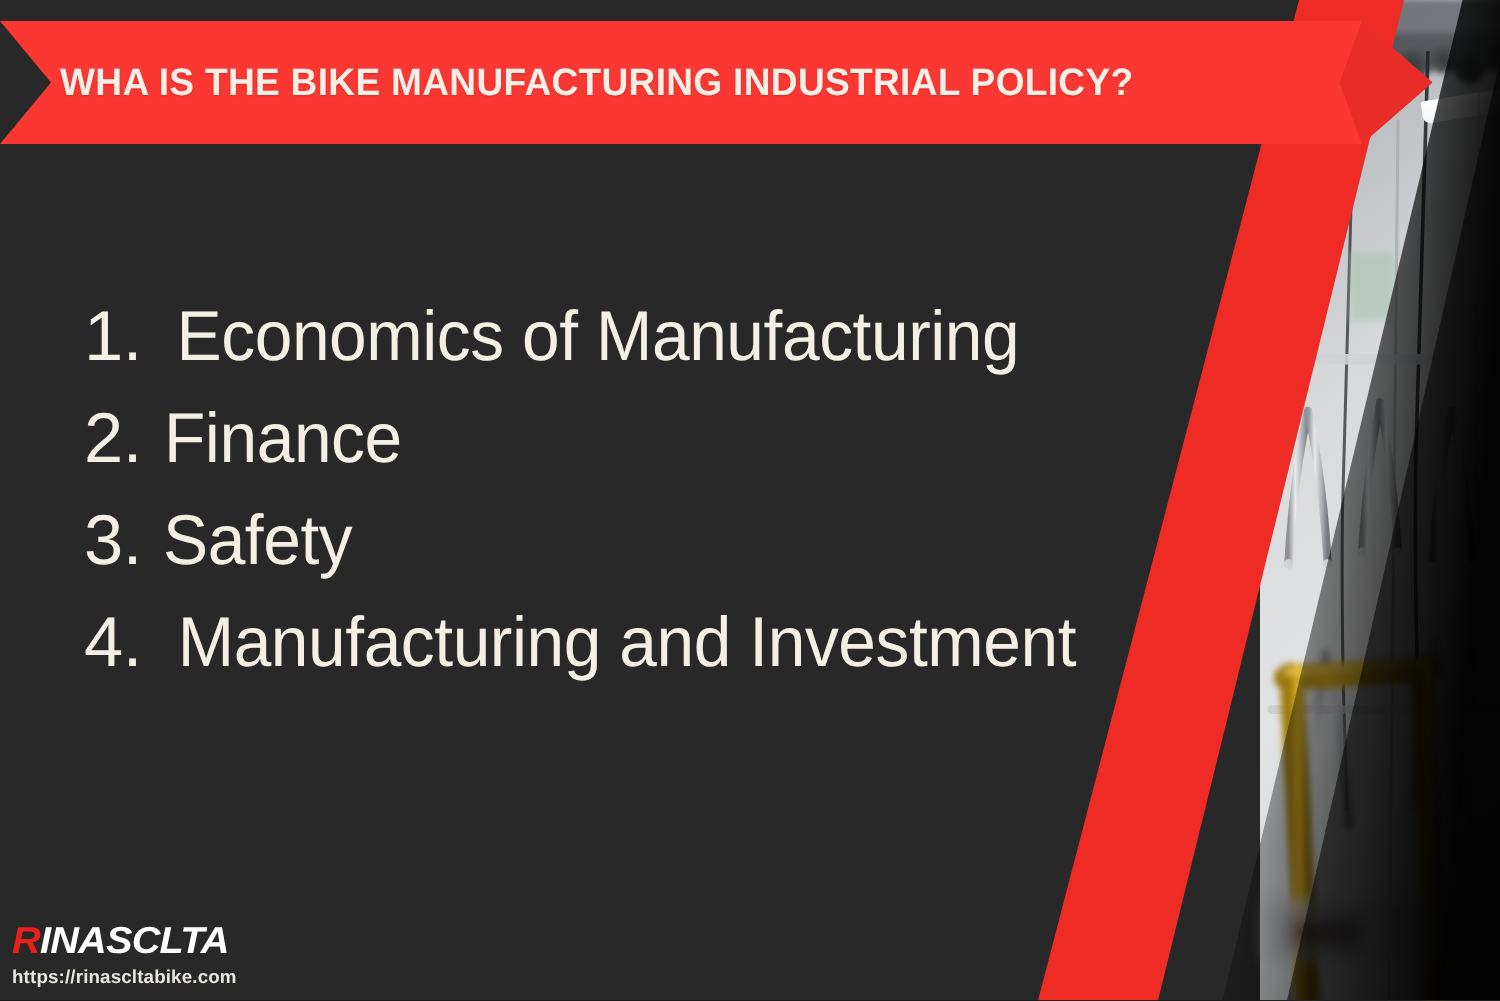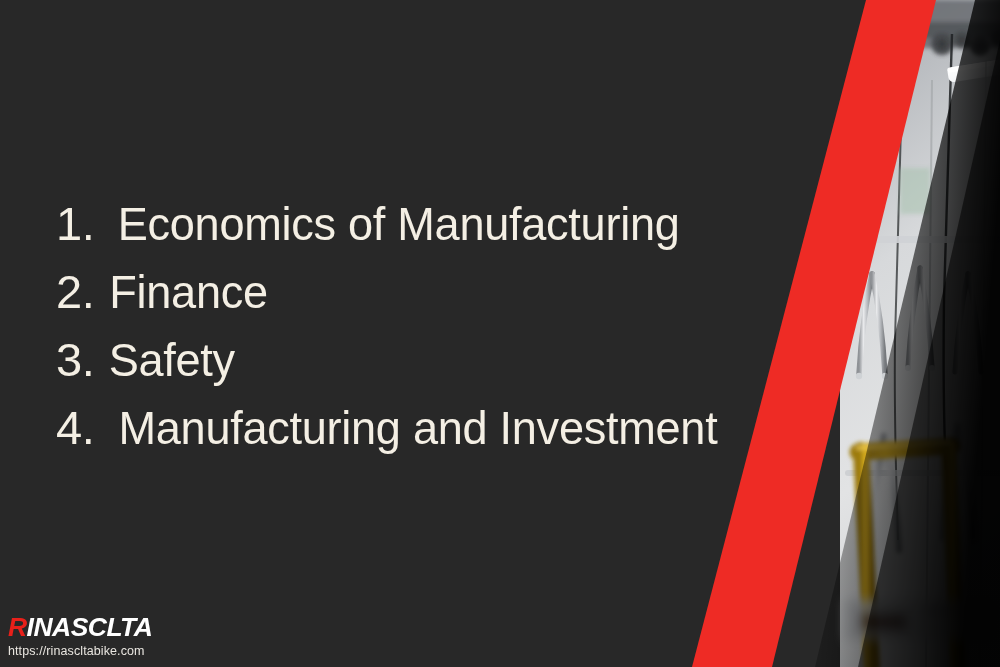--- a/index.html
+++ b/index.html
@@ -126,21 +126,21 @@
     color: #E8201A;
   }
   #logo-wordmark .logo-rest {
     color: #FFFFFF;
   }
   #logo-url {
     margin-top: 5px;
     font-size: 12.5px;
     color: #E9E6E0;
     font-style: normal;
-    font-weight: 400;
+    font-weight: 700;
     letter-spacing: 0.1px;
   }
 </style>
 </head>
 <body>
 
 <div id="slide">
 
   <div id="photo-layer">
     <svg class="photo-svg" width="1000" height="667" viewBox="0 0 1000 667" preserveAspectRatio="none">
@@ -276,20 +276,29 @@
       <path d="M1000 40 L1000 667 L858 667 L1000 40 Z" fill="#000000" opacity="0.55"></path>
     </svg>
   </div>
 
   <div id="charcoal"></div>
 
   <svg id="red-stripe" viewBox="0 0 1000 667">
     <polygon points="866,0 936,0 772,667 692,667" fill="#EE2B25"></polygon>
   </svg>
 
+  <div id="title-ribbon">
+    <svg class="ribbon-bg" viewBox="0 0 955 82" preserveAspectRatio="none">
+
+      <polygon points="0,0 908,0 955,41 908,82 0,82 34,41" fill="#FA3732"></polygon>
+
+      <polygon points="908,0 955,41 908,82 893,41" fill="#D8241F" opacity="0.55"></polygon>
+    </svg>
+    <div id="title-text">WHA IS THE BIKE MANUFACTURING INDUSTRIAL POLICY?</div>
+  </div>
 
   <ol id="agenda-list">
     <li>
       <span class="num">1.</span>
       <span class="txt">Economics of Manufacturing</span>
     </li>
     <li>
       <span class="num">2.</span>
       <span class="txt">Finance</span>
     </li>

